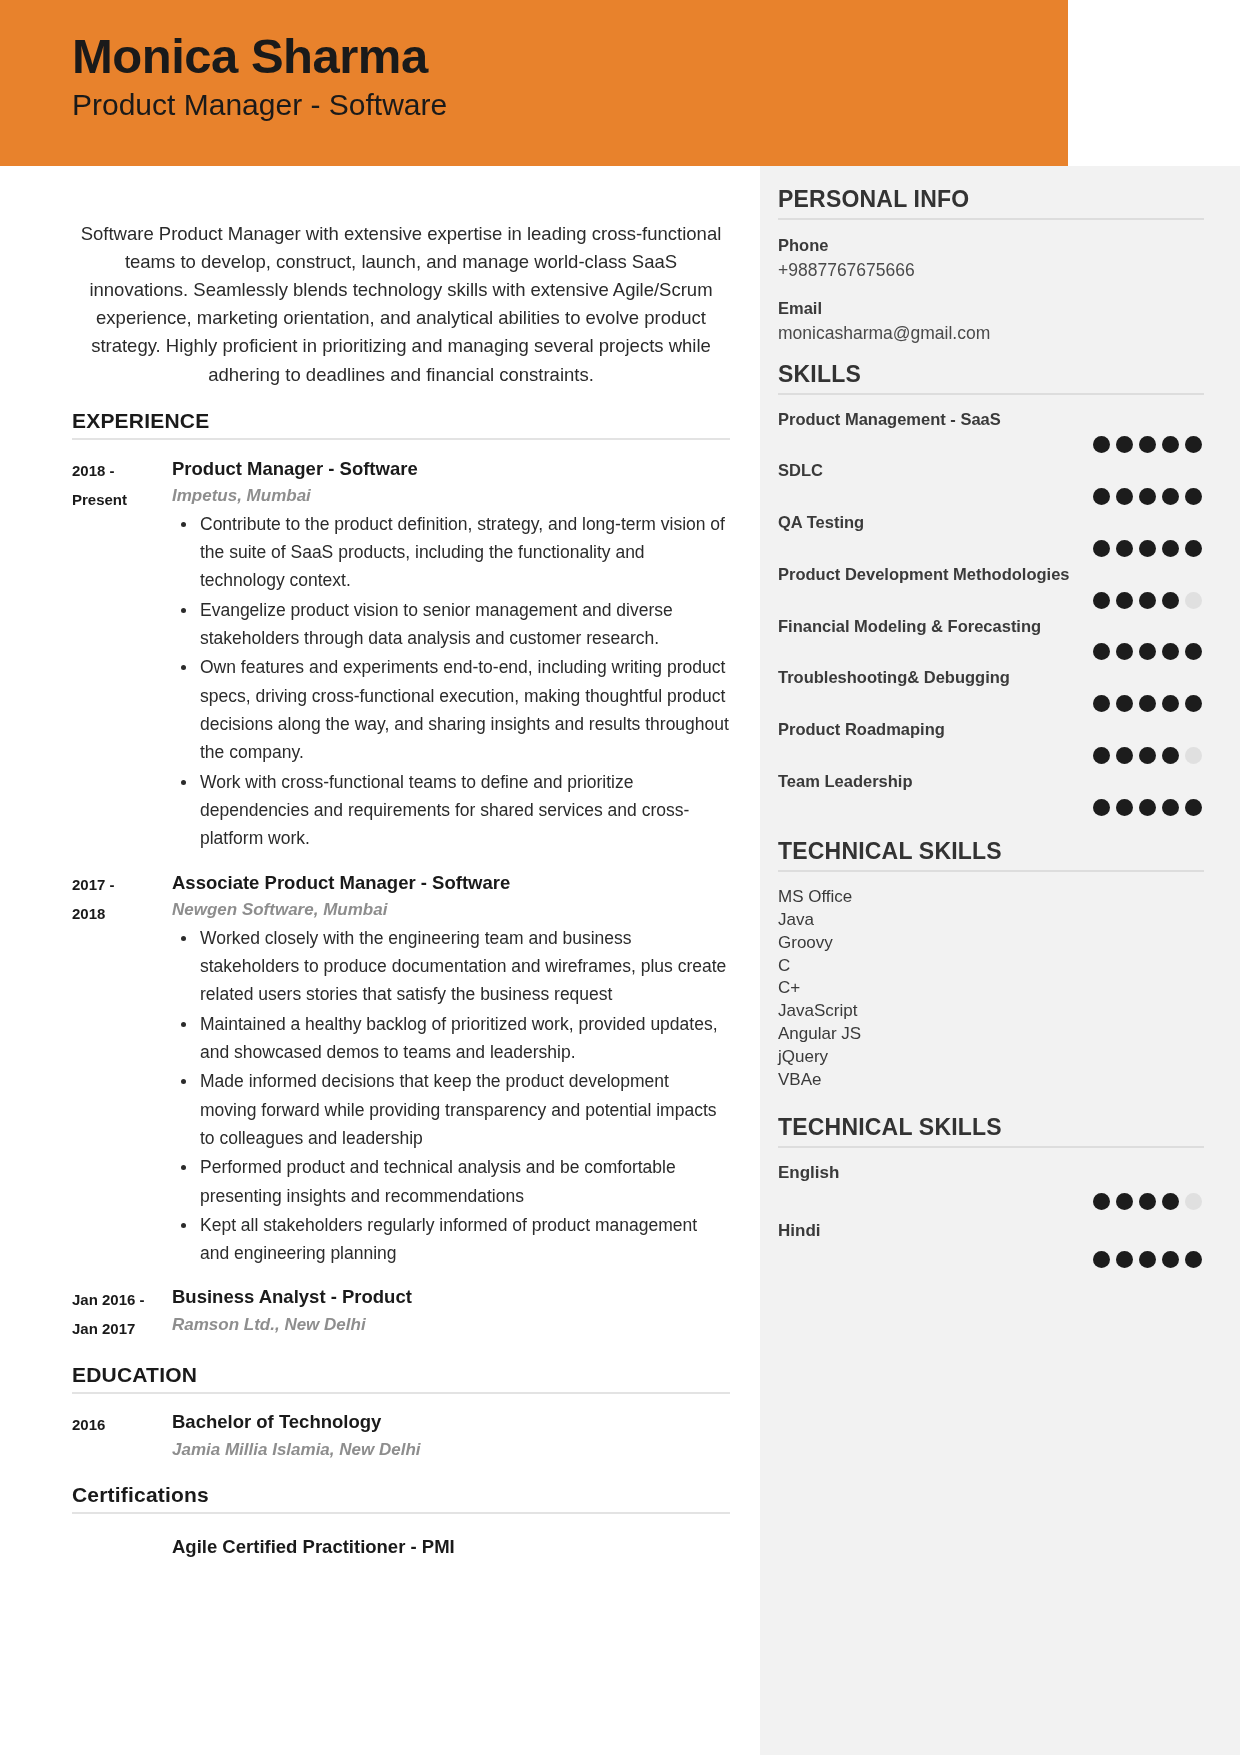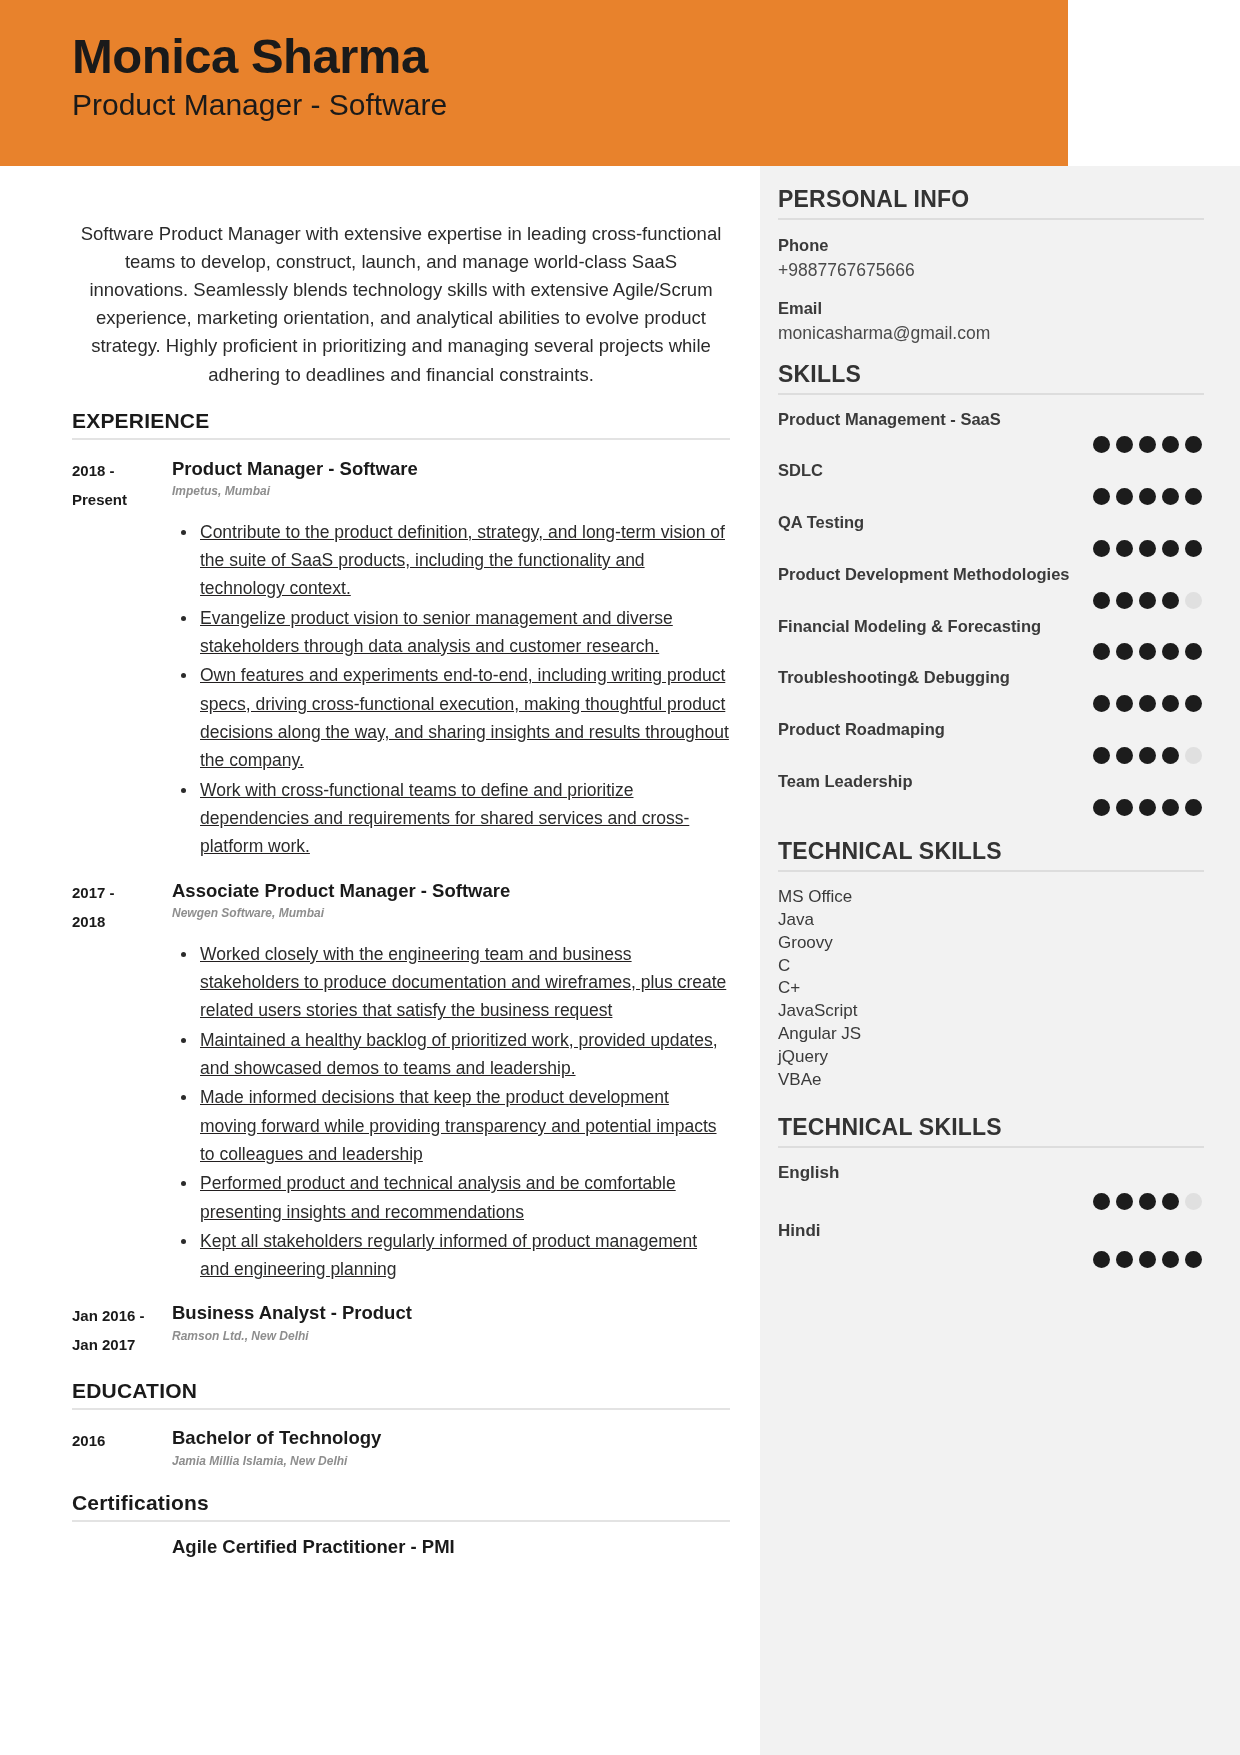--- a/index.html
+++ b/index.html
@@ -90,27 +90,27 @@
   }
   .entry-dates .dline { display: block; white-space: nowrap; }
   .entry-body { flex: 1 1 auto; min-width: 0; padding-left: 4px; }
   .entry-role {
     font-size: 18.5px;
     font-weight: bold;
     color: #1a1a1a;
     line-height: 1.5;
   }
   .entry-org {
-    font-size: 12px;
+    font-size: 17px;
     font-style: italic;
     font-weight: bold;
     color: #8e8e8e;
     line-height: 1.6;
   }
-  .bullets { list-style: none; margin-top: 16px; text-decoration: underline; }
+  .bullets { list-style: none; margin-top: 0; }
   .bullets li {
     position: relative;
     font-size: 17.5px;
     line-height: 1.62;
     color: #2b2b2b;
     padding-left: 28px;
     margin-bottom: 1px;
     font-weight: 300;
   }
   .bullets li::before {
@@ -119,21 +119,21 @@
     left: 9px;
     top: 12px;
     width: 5px; height: 5px;
     background: #2b2b2b;
     border-radius: 50%;
   }
 
   .entry.compact .entry-role { line-height: 1.45; }
 
   
-  .cert-row { display: flex; margin-top: 14px; }
+  .cert-row { display: flex; margin-top: 22px; }
   .cert-spacer { flex: 0 0 96px; }
   .cert-name {
     font-size: 18.5px;
     font-weight: bold;
     color: #1a1a1a;
     padding-left: 4px;
   }
 
   
   .side-title {

